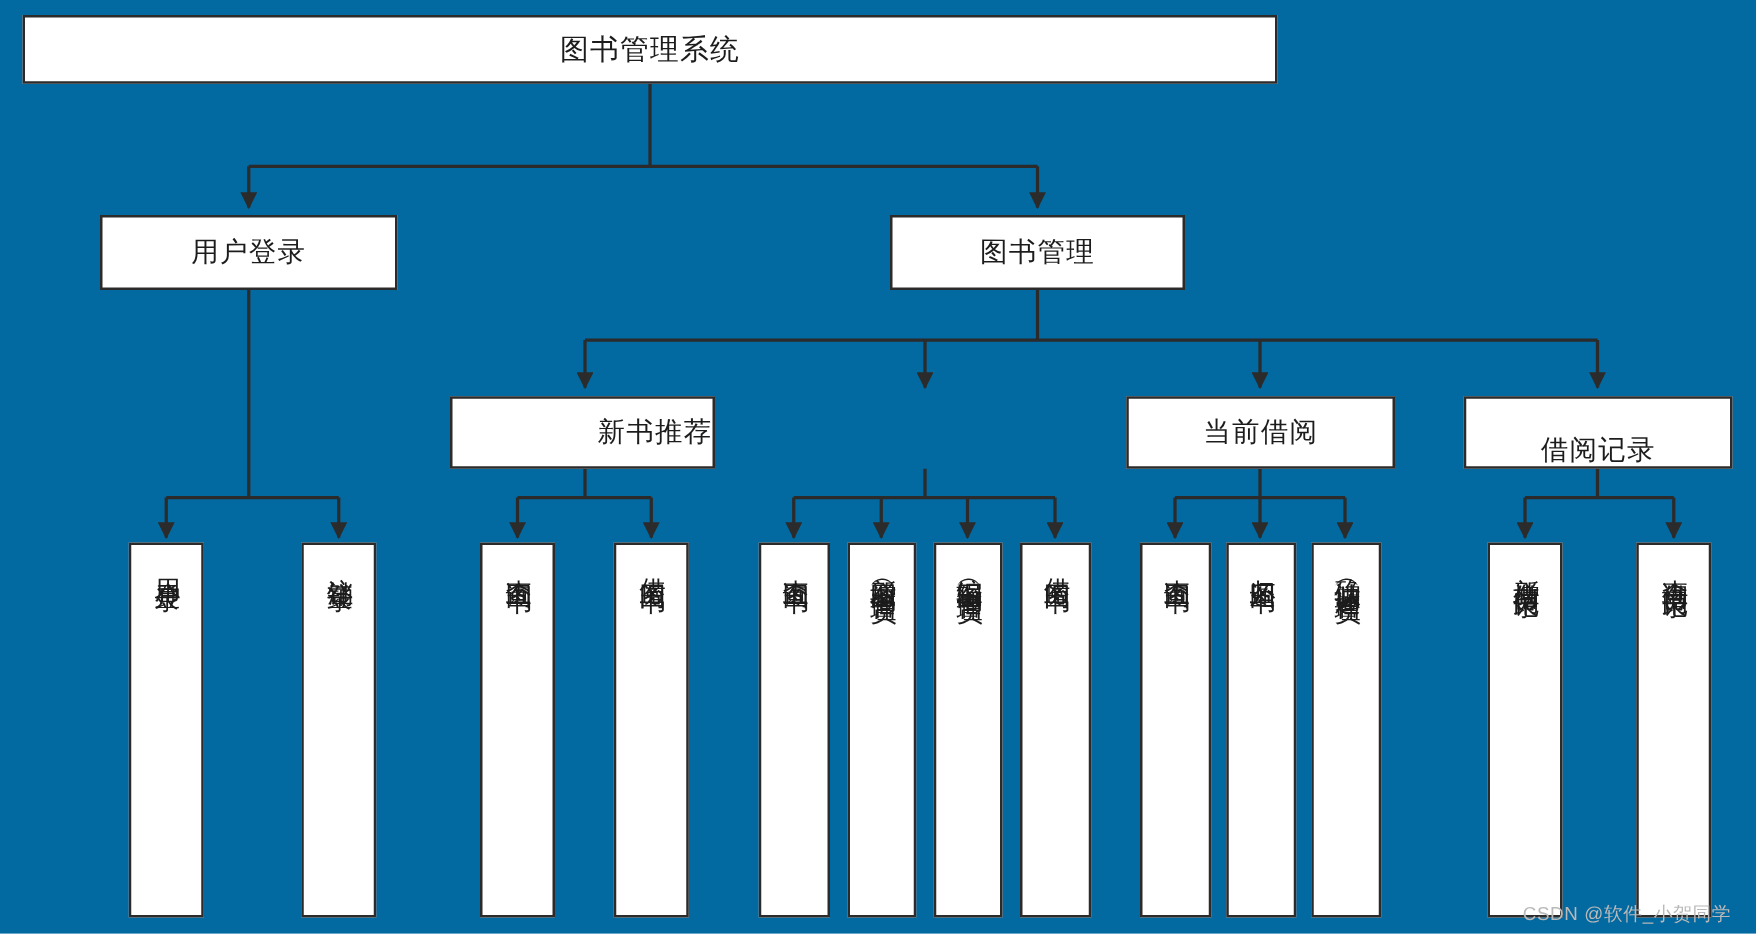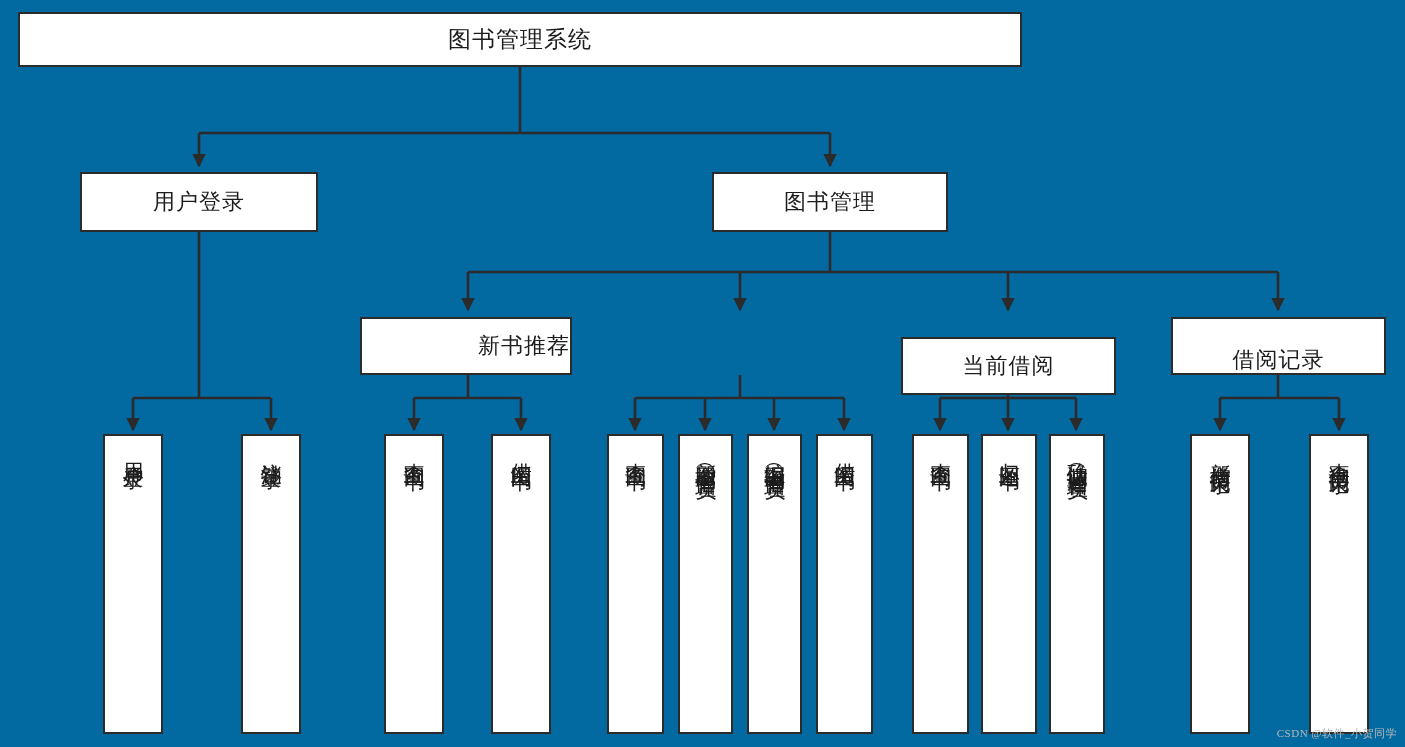--- a/index.html
+++ b/index.html
@@ -53,27 +53,26 @@
     writing-mode: vertical-rl;
     text-orientation: upright;
     font-size: 21px;
     line-height: 1.06;
     letter-spacing: 2.5px;
     white-space: nowrap;
     color: #1c1c1c;
   }
   .watermark {
     position: absolute;
-    right: 8px;
+    right: 20px;
     bottom: 6px;
-    font-size: 11px;
+    font-size: 15px;
     color: #b9b9b9;
     letter-spacing: 0.5px;
     white-space: nowrap;
-    font-family: Liberation Serif, serif;
   }
 </style>
 </head>
 <body>
 
 <div id="canvas">
 
   <svg class="wires" viewBox="0 0 1405 747" xmlns="http://www.w3.org/2000/svg">
     <defs>
       <marker id="arrow" viewBox="0 0 10 10" refX="9" refY="5" markerWidth="5.2" markerHeight="5.2" orient="auto-start-reverse">
@@ -131,21 +130,21 @@
   <div class="node horiz" style="left:80px; top:172px; width:238px; height:60px;">
     <span>用户登录</span>
   </div>
   <div class="node horiz" style="left:712px; top:172px; width:236px; height:60px;">
     <span>图书管理</span>
   </div>
 
   <div class="node horiz" style="left:360px; top:317px; width:212px; height:58px;justify-content:flex-end;">
     <span>新书推荐</span>
   </div>
-  <div class="node horiz" style="left:901px; top:317px; width:215px; height:58px;margin-top:20px;">
+  <div class="node horiz" style="left:901px; top:317px; width:215px; height:58px;">
     <span>当前借阅</span>
   </div>
   <div class="node horiz" style="left:1171px; top:317px; width:215px; height:58px;align-items:flex-end;">
     <span>借阅记录</span>
   </div>
 
   <div class="node leaf" style="left:103px; top:434px; width:60px; height:300px;">
     <span class="vtext">用户登录</span>
   </div>
   <div class="node leaf" style="left:241px; top:434px; width:60px; height:300px;">

